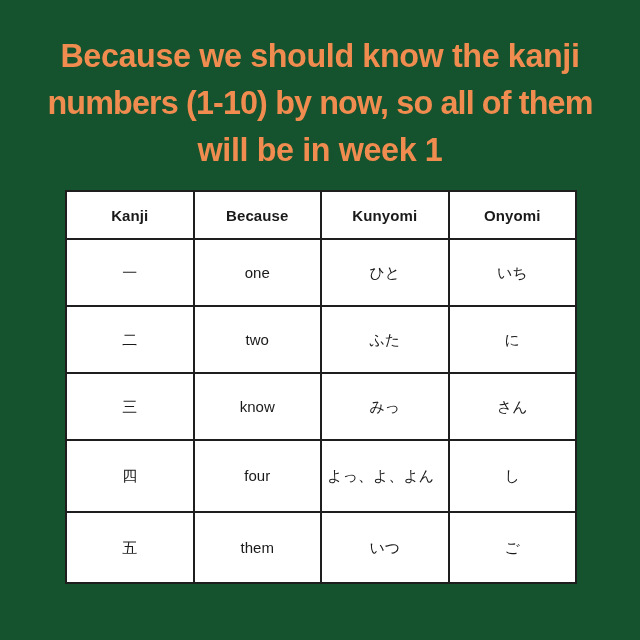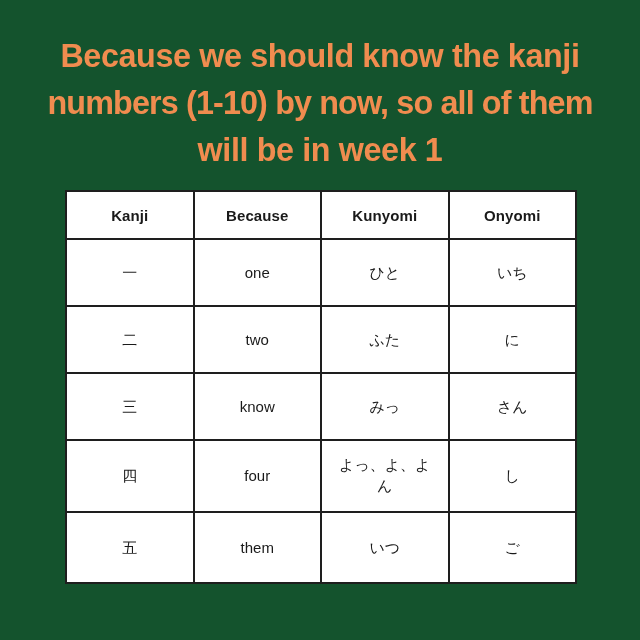--- a/index.html
+++ b/index.html
@@ -96,21 +96,20 @@
     font-size: 15px;
     font-family: "DejaVu Sans", "Liberation Sans", sans-serif;
     margin-left: 32px;
   }
   td.cell-meaning {
     font-size: 15px;
     margin-top: 48px;
   }
   tr.row-four td.cell-kana-multi {
     line-height: 21px;
-    padding-left: 12px;
     padding-right: 12px;
   }
   tr.row-four td {
     height: 72px;
   }
   tr.row-five td {
     height: 71px;
   }
 </style>
 </head>

